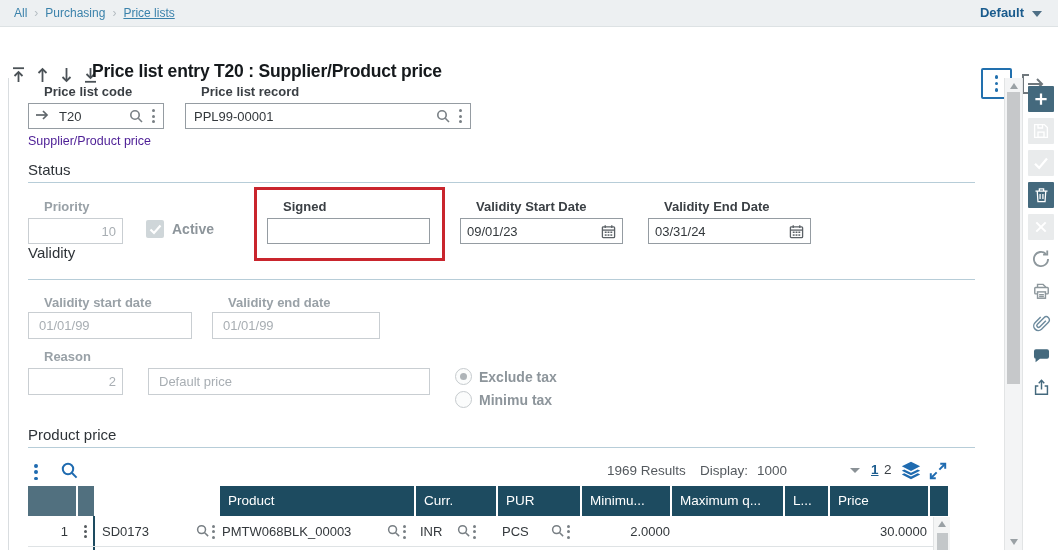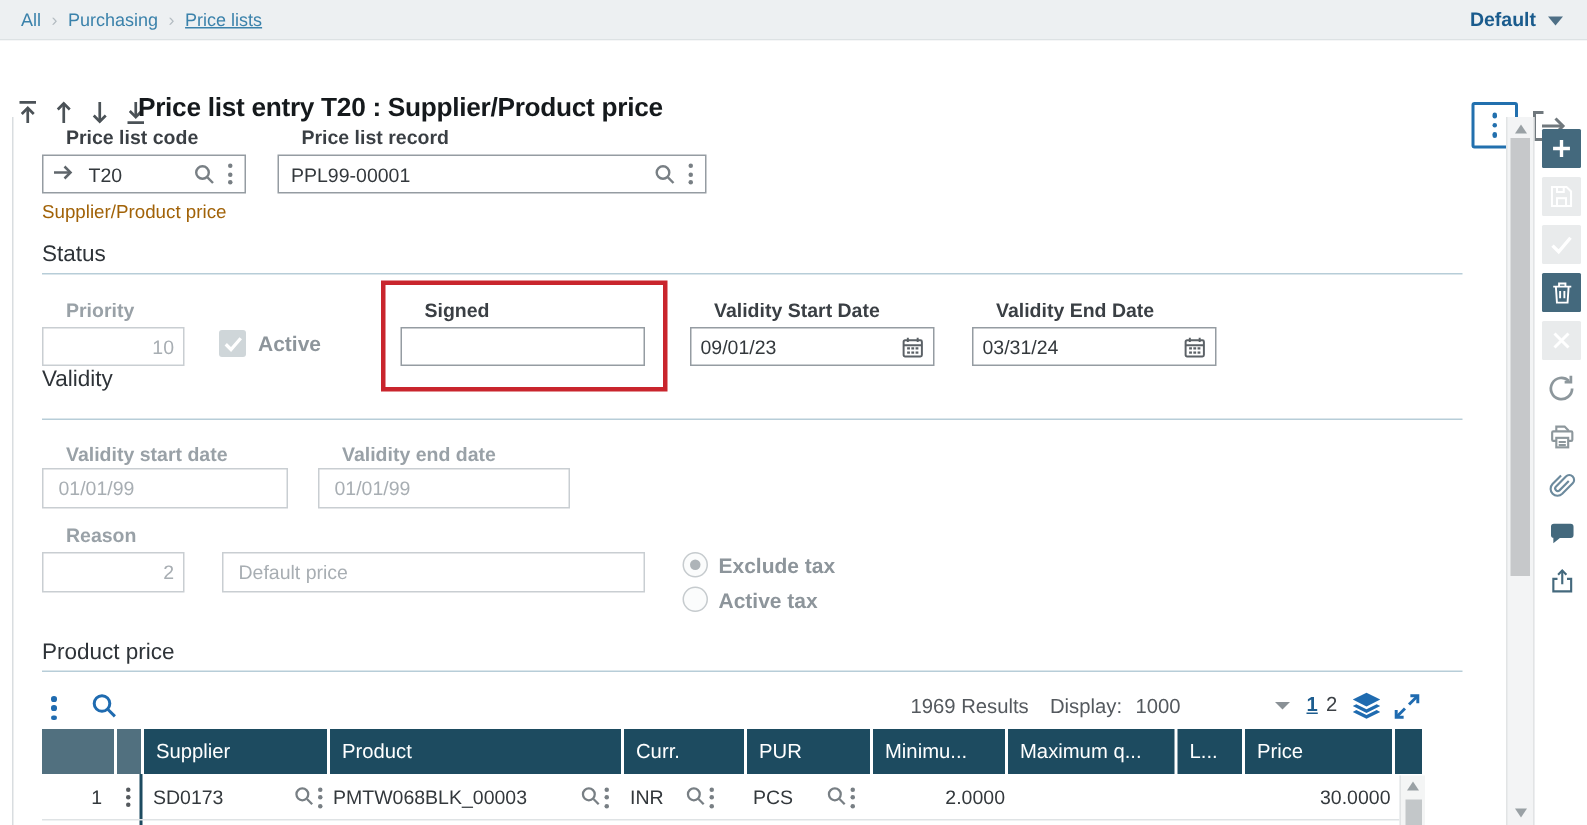--- a/index.html
+++ b/index.html
@@ -29,21 +29,21 @@
 
   
   .left-line { position:absolute; left:8px; top:78px; width:1px; height:472px; background:#d9dde0; }
 
   
   .lbl { position:absolute; font-size:13px; font-weight:bold; color:#3a3f44;padding-left:16px; }
   .lbl.dis { color:#99a1a7; }
   .fld { position:absolute; height:26px; border:1px solid #959ca2; background:#fff; font-size:13px; color:#33383c;
          display:flex; align-items:center; padding:0 6px; }
   .fld.dis { border-color:#c9ced2; color:#a8aeb3; }
-  .subtext { position:absolute; font-size:12.5px; color:#a16207; }
+  .subtext { position:absolute; font-size:12.5px; color:#4c1d95; }
   .sec-title { position:absolute; font-size:15px; color:#2e3338; }
   .sec-line { position:absolute; height:1px; background:#b7cdd8; }
   .grow { flex:1; }
   .fld .ic { display:flex; align-items:center; margin-left:6px; }
   .dots-gray { display:flex; flex-direction:column; gap:2.5px; padding:2px; }
   .dots-gray i { width:3px; height:3px; border-radius:50%; background:#787f84; }
 
   .checkbox { position:absolute; width:18px; height:18px; background:#cfd6d9; border-radius:2px;
               display:flex; align-items:center; justify-content:center; }
   .radio { position:absolute; width:17px; height:17px; border-radius:50%; border:1px solid #c6cbce; background:#fbfcfc; }
@@ -286,21 +286,21 @@
   </div>
   <div class="fld dis" style="left:148px; top:368px; width:282px; height:27px;">
     <span style="margin-left:4px;">Default price</span>
   </div>
 
   <div class="radio" style="left:455px; top:368px;">
       <span class="dot"></span>
     </div>
   <div class="radio-lbl" style="left:479px; top:369px;">Exclude tax</div>
   <div class="radio" style="left:455px; top:391px;"></div>
-  <div class="radio-lbl" style="left:479px; top:392px;">Active tax</div>
+  <div class="radio-lbl" style="left:479px; top:392px;">Minimu tax</div>
 
   <div class="sec-title" style="left:28px; top:426px;">Product price</div>
   <div class="sec-line" style="left:28px; top:447px; width:947px;"></div>
 
   <span class="tb-dots dots-gray">
       <i></i>
       <i></i>
       <i></i>
     </span>
   <span style="position:absolute; left:60px; top:461px;">
@@ -331,21 +331,20 @@
           <path d="M11.5 8.5L18 2"></path>
           <path d="M12.5 2H18v5.5"></path>
           <path d="M8.5 11.5L2 18"></path>
           <path d="M2 12.5V18h5.5"></path>
         </g>
       </svg>
   </span>
 
   <div class="th light" style="left:28px;  width:48px;"></div>
   <div class="th light" style="left:78px;  width:16px;"></div>
-  <div class="th" style="left:96px;  width:122px;">Supplier</div>
   <div class="th" style="left:220px; width:194px;">Product</div>
   <div class="th" style="left:416px; width:80px;">Curr.</div>
   <div class="th" style="left:498px; width:82px;">PUR</div>
   <div class="th" style="left:582px; width:88px;">Minimu...</div>
   <div class="th" style="left:672px; width:111px;">Maximum q...</div>
   <div class="th" style="left:785px; width:43px;">L...</div>
   <div class="th" style="left:830px; width:98px;">Price</div>
   <div class="th" style="left:930px; width:18px;"></div>
 
   <div class="frozen-sep"></div>

